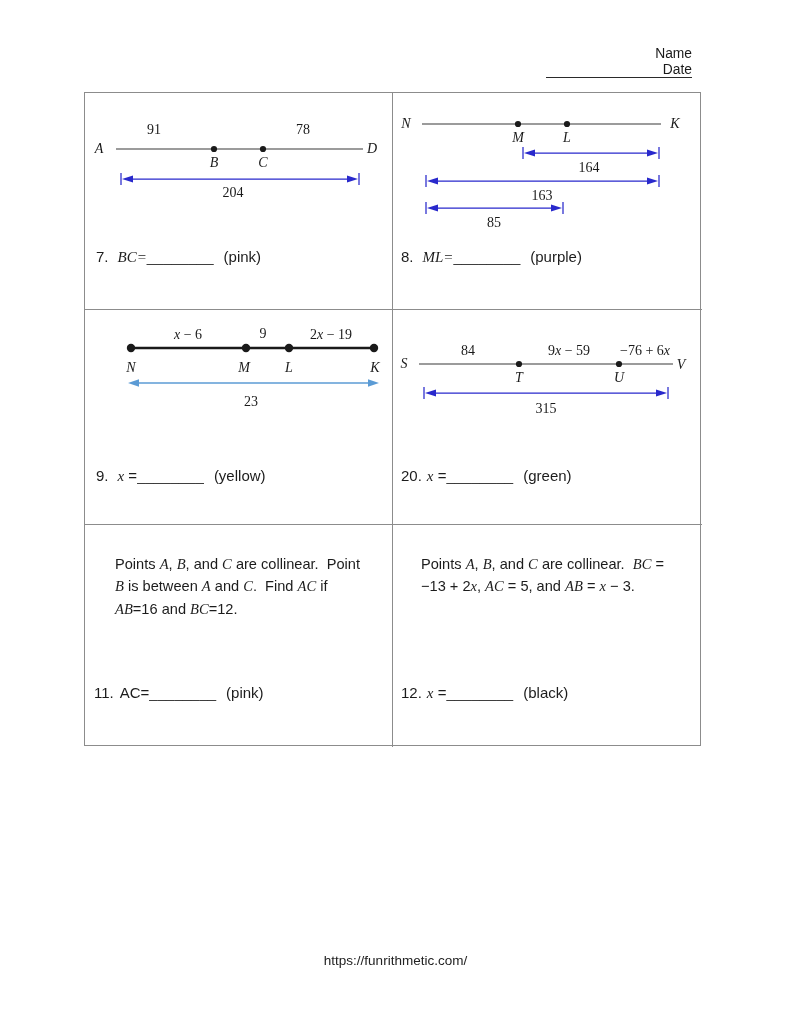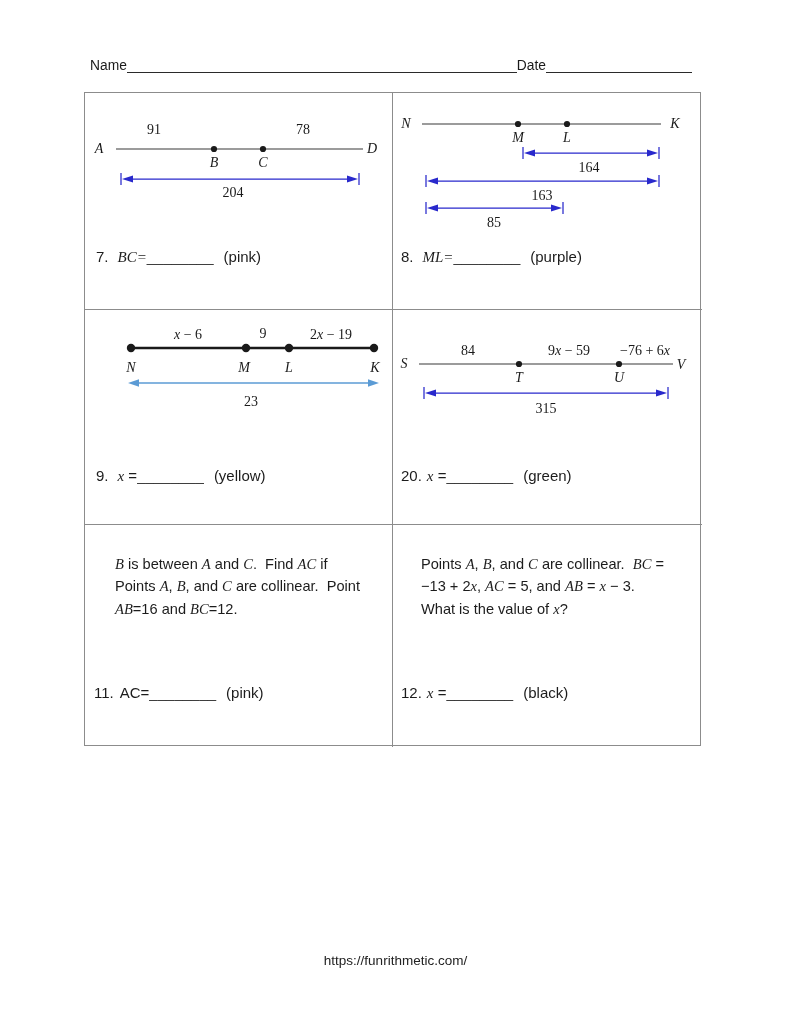--- a/index.html
+++ b/index.html
@@ -7,22 +7,22 @@
     --dimension-light-blue:#5b9bd5;
     --line-gray:#7a7a7a;
     --ink:#1a1a1a;
   }
   *{margin:0;padding:0;box-sizing:border-box;}
   body{background:#ffffff;}
   .page{position:relative;width:791px;height:1024px;background:#fff;
         font-family:"Liberation Sans", sans-serif;color:#1c1c1c;overflow:hidden;}
 
   
-  .nameline{position:absolute;top:56px;left:90px;width:602px;height:17px;
-            display:flex;align-items:flex-end;font-size:13.8px;color:#1a1a1a;}
+  .nameline{position:absolute;top:46px;left:90px;width:602px;height:17px;
+            display:flex;align-items:flex-end;font-size:13.8px;color:#1a1a1a;flex-direction:column;}
   .nameline .lbl{padding-bottom:0px;}
   .rule{border-bottom:1.2px solid #2a2a2a;height:100%;}
   .rule.name{flex:1;}
   .rule.date{width:146px;}
 
   
   .grid{position:absolute;left:84px;top:92px;width:617px;height:654px;
         display:grid;grid-template-columns:308px 309px;grid-template-rows:217px 215px 222px;
         border:1px solid #8c8c8c;}
   .cell{position:relative;border-right:1px solid #8c8c8c;border-bottom:1px solid #8c8c8c;}
@@ -178,34 +178,33 @@
       <span class="dlabel mi" style="left:126px;top:68px">T</span>
       <span class="dlabel mi" style="left:226px;top:68px">U</span>
       <span class="dlabel" style="left:153px;top:99px">315</span>
       <div class="answer" style="left:8px;top:156px">
         <span class="num" style="margin-right:5px">20.</span><span class="prefix"><span class="mi">x</span><span> =</span></span><span class="blank">________</span><span class="note">(green)</span>
       </div>
     </div>
 
     <div class="cell">
       <div class="wp" style="left:30px;top:28px;width:268px">
+        <div class="line"><span>Points </span><span class="mi">A</span><span>, </span><span class="mi">B</span><span>, and </span><span class="mi">C</span><span> are collinear.  Point</span></div>
         <div class="line"><span class="mi">B</span><span> is between </span><span class="mi">A</span><span> and </span><span class="mi">C</span><span>.  Find </span><span class="mi">AC</span><span> if</span></div>
-        <div class="line"><span>Points </span><span class="mi">A</span><span>, </span><span class="mi">B</span><span>, and </span><span class="mi">C</span><span> are collinear.  Point</span></div>
         <div class="line"><span class="mi">AB</span><span>=16 and </span><span class="mi">BC</span><span>=12.</span></div>
       </div>
       <div class="answer" style="left:9px;top:158px">
         <span class="num" style="margin-right:6px">11.</span><span class="prefix"><span>AC=</span></span><span class="blank">________</span><span class="note">(pink)</span>
       </div>
     </div>
 
     <div class="cell">
       <div class="wp" style="left:28px;top:28px;width:274px">
         <div class="line"><span>Points </span><span class="mi">A</span><span>, </span><span class="mi">B</span><span>, and </span><span class="mi">C</span><span> are collinear.  </span><span class="mi">BC</span><span> =</span></div>
         <div class="line"><span>−13 + 2</span><span class="mi">x</span><span>, </span><span class="mi">AC</span><span> = 5, and </span><span class="mi">AB</span><span> = </span><span class="mi">x</span><span> − 3.</span></div>
-        <div class="line"><span>What is the value of </span><span class="mi">x</span><span>?</span></div>
       </div>
       <div class="answer" style="left:8px;top:158px">
         <span class="num" style="margin-right:5px">12.</span><span class="prefix"><span class="mi">x</span><span> =</span></span><span class="blank">________</span><span class="note">(black)</span>
       </div>
     </div>
 
   </div>
 
   <div class="footer">
     <span>https://funrithmetic.com/</span>

